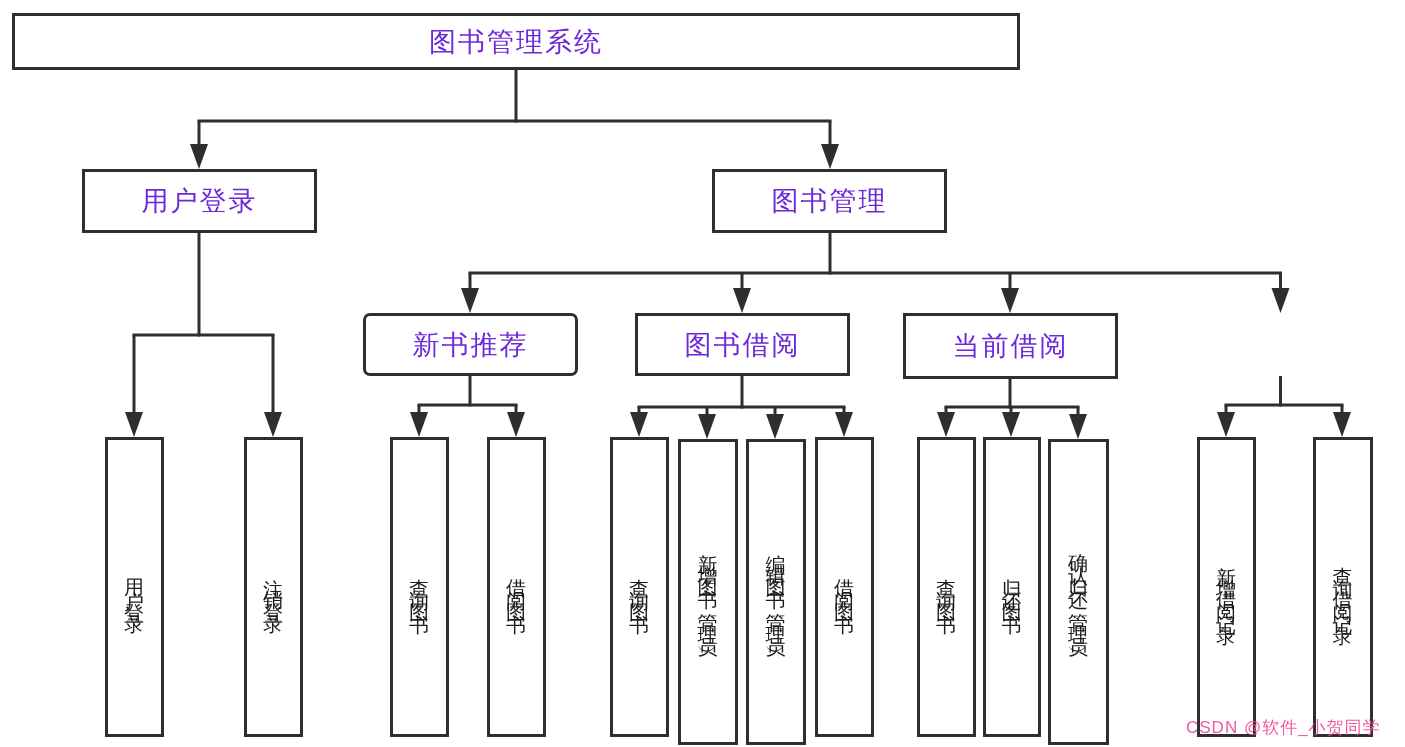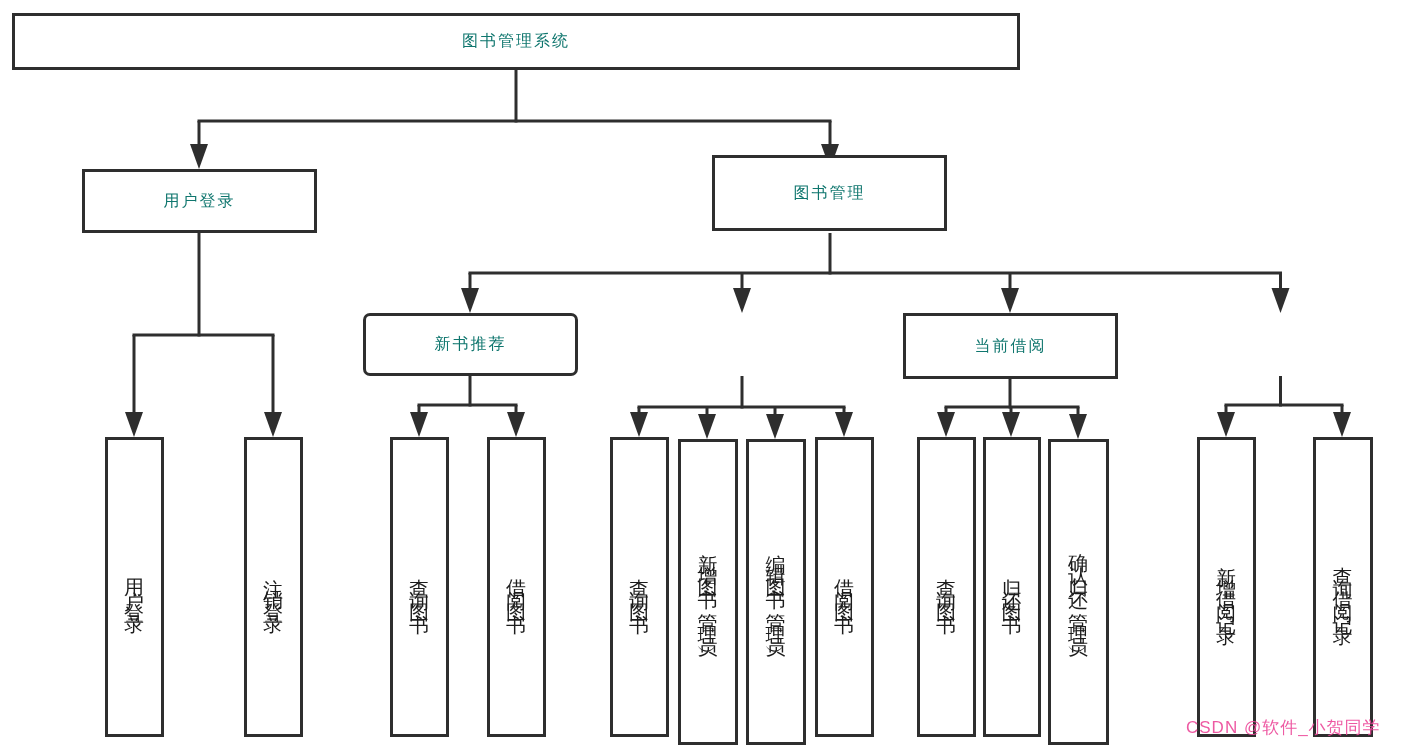--- a/index.html
+++ b/index.html
@@ -7,21 +7,21 @@
     position:relative;width:1405px;height:747px;background:#ffffff;
     font-family:"Liberation Sans","DejaVu Sans",sans-serif;
     overflow:hidden;color:#1c1c1c;
   }
   svg.connectors{position:absolute;left:0;top:0;width:1405px;height:747px;}
   .box{
     position:absolute;box-sizing:border-box;background:#ffffff;
     border:3px solid #2e2e2e;display:flex;align-items:center;justify-content:center;
     z-index:2;
   }
-  .box.h span{font-size:16px;letter-spacing:2px;white-space:nowrap;color:#0f766e;}
+  .box.h span{font-size:27px;letter-spacing:2px;white-space:nowrap;color:#6d28d9;}
   .box.v span{
     writing-mode:vertical-rl;text-orientation:mixed;
     font-size:20px;letter-spacing:12px;line-height:1;color:#1c1c1c;white-space:nowrap;
   }
   .watermark{
     position:absolute;left:1186px;top:716px;z-index:3;
     font-size:17px;color:#ec4899;letter-spacing:1px;white-space:nowrap;
     opacity:.9;
   }
 </style>
@@ -96,26 +96,29 @@
     </g>
   </svg>
 
   <div class="box h" style="left:12px;top:13px;width:1008px;height:57px;">
     <span>图书管理系统</span>
   </div>
 
   <div class="box h" style="left:82px;top:169px;width:235px;height:64px;">
     <span>用户登录</span>
   </div>
-  <div class="box h" style="left:712px;top:155px;width:235px;height:76px;">
+  <div class="box h" style="left:712px;top:169px;width:235px;height:64px;">
     <span>图书管理</span>
   </div>
 
   <div class="box h" style="left:363px;top:313px;width:215px;height:63px;border-radius:7px;">
     <span>新书推荐</span>
+  </div>
+  <div class="box h" style="left:635px;top:313px;width:215px;height:63px;">
+    <span>图书借阅</span>
   </div>
   <div class="box h" style="left:903px;top:313px;width:215px;height:66px;">
     <span>当前借阅</span>
   </div>
 
   <div class="box v" style="left:105px;top:437px;width:59px;height:300px;">
     <span>用户登录</span>
   </div>
   <div class="box v" style="left:244px;top:437px;width:59px;height:300px;">
     <span>注销登录</span>

